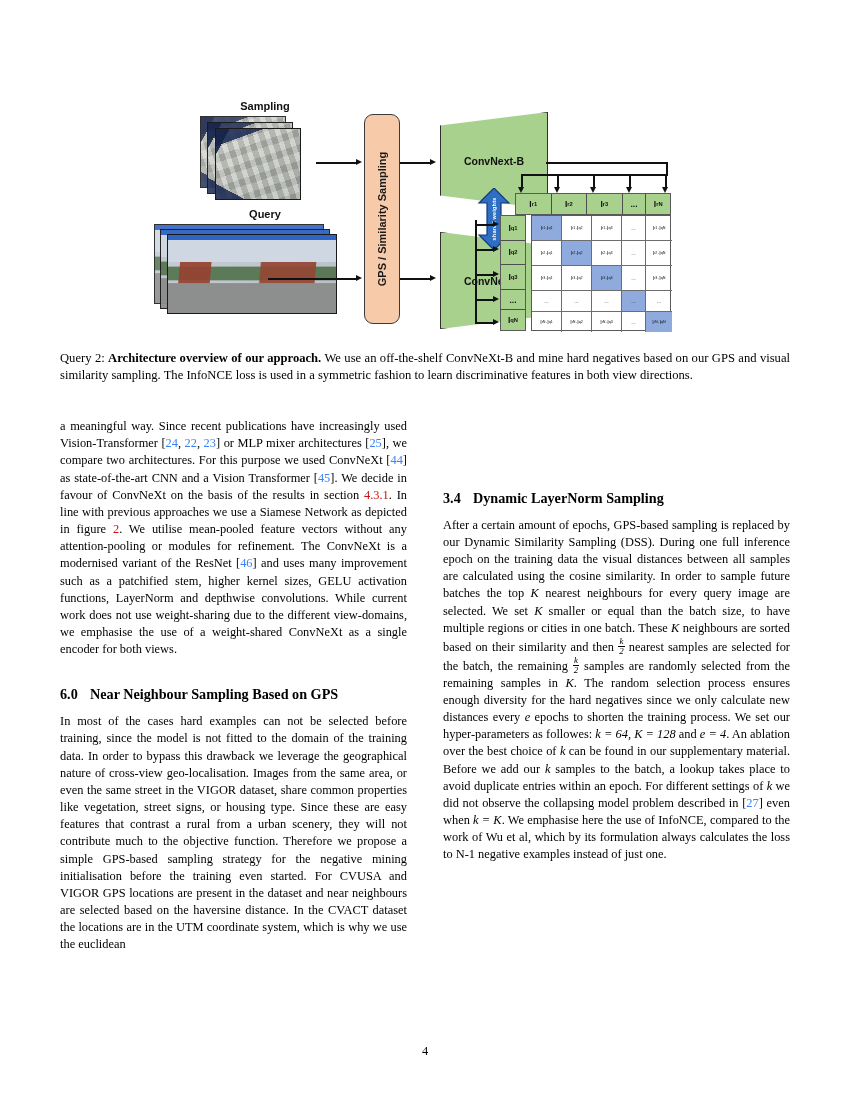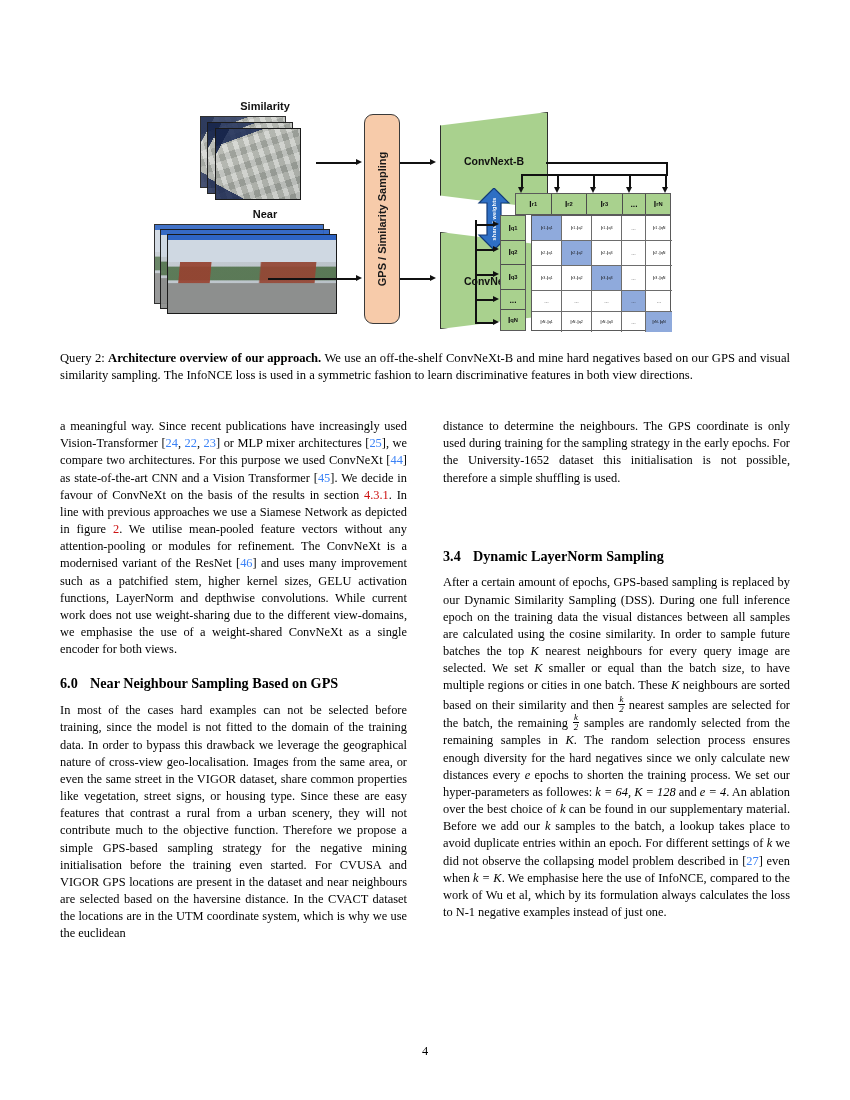--- a/index.html
+++ b/index.html
@@ -73,48 +73,48 @@
   
   .caption{position:absolute;left:60px;top:350px;width:730px;font-size:12.6px;line-height:1.38;text-align:justify;}
   .caption b{font-weight:bold;}
 
   .cols{position:absolute;left:60px;top:418px;width:730px;height:560px;}
   .col{position:absolute;top:0;width:347px;font-size:12.4px;line-height:1.385;text-align:justify;}
   .col.left{left:0;}
   .col.right{left:383px;}
   .col p{margin:0 0 0 0;text-indent:0;}
   h2.sec{font-family:"Liberation Serif",serif;font-weight:bold;font-size:14.2px;margin:17px 0 9px 0;line-height:1.25;}
-  h2.sec .num{display:inline-block;min-width:30px;}
+  h2.sec .num{display:inline-block;min-width:30px;margin-top:11px;}
   .cite{color:#3b82f6;}
   .secref{color:#cc1111;font-family:Liberation Serif, serif;}
   .mi{font-family:"Liberation Serif",serif;font-style:italic;}
   .frac{display:inline-block;vertical-align:-0.38em;text-align:center;font-size:.72em;line-height:1;font-style:italic;}
   .frac .n{display:block;border-bottom:1px solid #000;padding:0 1px;}
   .frac .d{display:block;padding:0 1px;}
   .gap{height:44px;}
 
   .pagenum{position:absolute;left:0;right:0;top:1044px;text-align:center;font-size:12.4px;}
 </style>
 </head>
 <body>
 
 <div class="page">
 
   <div class="figure-area">
     <div class="fig-canvas">
 
-      <div class="lbl" style="left:160px;top:8px;width:90px;">Similarity</div>
+      <div class="lbl" style="left:160px;top:8px;width:90px;">Sampling</div>
 
       <div class="stack" style="left:140px;top:24px;width:112px;height:92px;">
         <div class="sheet ref-img" style="left:0;top:0;width:86px;height:72px;opacity:.9;"></div>
         <div class="sheet ref-img" style="left:7px;top:6px;width:86px;height:72px;opacity:.95;"></div>
         <div class="sheet ref-img" style="left:15px;top:12px;width:86px;height:72px;"></div>
       </div>
 
-      <div class="lbl" style="left:160px;top:116px;width:90px;">Near</div>
+      <div class="lbl" style="left:160px;top:116px;width:90px;">Query</div>
 
       <div class="stack" style="left:94px;top:132px;width:190px;height:100px;">
         <div class="sheet q-img" style="left:0;top:0;width:170px;height:80px;opacity:.9;">
             <div class="q-top"></div>
           </div>
         <div class="sheet q-img" style="left:6px;top:5px;width:170px;height:80px;opacity:.95;">
             <div class="q-top"></div>
           </div>
         <div class="sheet q-img" style="left:13px;top:10px;width:170px;height:80px;">
             <div class="q-top"></div>
@@ -245,21 +245,20 @@
 
     <div class="col left">
       <p><span>a meaningful way. Since recent publications have increasingly used Vision-Transformer [</span><span class="cite">24</span><span>, </span><span class="cite">22</span><span>, </span><span class="cite">23</span><span>] or MLP mixer architectures [</span><span class="cite">25</span><span>], we compare two architectures. For this purpose we used ConvNeXt [</span><span class="cite">44</span><span>] as state-of-the-art CNN and a Vision Transformer [</span><span class="cite">45</span><span>]. We decide in favour of ConvNeXt on the basis of the results in section </span><span class="secref">4.3.1</span><span>. In line with previous approaches we use a Siamese Network as depicted in figure </span><span class="secref">2</span><span>. We utilise mean-pooled feature vectors without any attention-pooling or modules for refinement. The ConvNeXt is a modernised variant of the ResNet [</span><span class="cite">46</span><span>] and uses many improvement such as a patchified stem, higher kernel sizes, GELU activation functions, LayerNorm and depthwise convolutions. While current work does not use weight-sharing due to the different view-domains, we emphasise the use of a weight-shared ConvNeXt as a single encoder for both views.</span></p>
 
       <h2 class="sec"><span class="num">6.0</span><span>Near Neighbour Sampling Based on GPS</span></h2>
 
       <p>In most of the cases hard examples can not be selected before training, since the model is not fitted to the domain of the training data. In order to bypass this drawback we leverage the geographical nature of cross-view geo-localisation. Images from the same area, or even the same street in the VIGOR dataset, share common properties like vegetation, street signs, or housing type. Since these are easy features that contrast a rural from a urban scenery, they will not contribute much to the objective function. Therefore we propose a simple GPS-based sampling strategy for the negative mining initialisation before the training even started. For CVUSA and VIGOR GPS locations are present in the dataset and near neighbours are selected based on the haversine distance. In the CVACT dataset the locations are in the UTM coordinate system, which is why we use the euclidean</p>
     </div>
 
     <div class="col right">
-      <p>distance to determine the neighbours. The GPS coordinate is only used during training for the sampling strategy in the early epochs. For the University-1652 dataset this initialisation is not possible, therefore a simple shuffling is used.</p>
 
       <div class="gap"></div>
 
       <h2 class="sec"><span class="num">3.4</span><span>Dynamic LayerNorm Sampling</span></h2>
 
       <p><span>After a certain amount of epochs, GPS-based sampling is replaced by our Dynamic Similarity Sampling (DSS). During one full inference epoch on the training data the visual distances between all samples are calculated using the cosine similarity. In order to sample future batches the top </span><span class="mi">K</span><span> nearest neighbours for every query image are selected. We set </span><span class="mi">K</span><span> smaller or equal than the batch size, to have multiple regions or cities in one batch. These </span><span class="mi">K</span><span> neighbours are sorted based on their similarity and then </span><span class="frac"><span class="n">k</span><span class="d">2</span></span><span> nearest samples are selected for the batch, the remaining </span><span class="frac"><span class="n">k</span><span class="d">2</span></span><span> samples are randomly selected from the remaining samples in </span><span class="mi">K</span><span>. The random selection process ensures enough diversity for the hard negatives since we only calculate new distances every </span><span class="mi">e</span><span> epochs to shorten the training process. We set our hyper-parameters as followes: </span><span class="mi">k = 64, K = 128</span><span> and </span><span class="mi">e = 4</span><span>. An ablation over the best choice of </span><span class="mi">k</span><span> can be found in our supplementary material. Before we add our </span><span class="mi">k</span><span> samples to the batch, a lookup takes place to avoid duplicate entries within an epoch. For different settings of </span><span class="mi">k</span><span> we did not observe the collapsing model problem described in [</span><span class="cite">27</span><span>] even when </span><span class="mi">k = K</span><span>. We emphasise here the use of InfoNCE, compared to the work of Wu et al, which by its formulation always calculates the loss to N-1 negative examples instead of just one.</span></p>
     </div>
   </div>
 
   <div class="pagenum">4</div>

